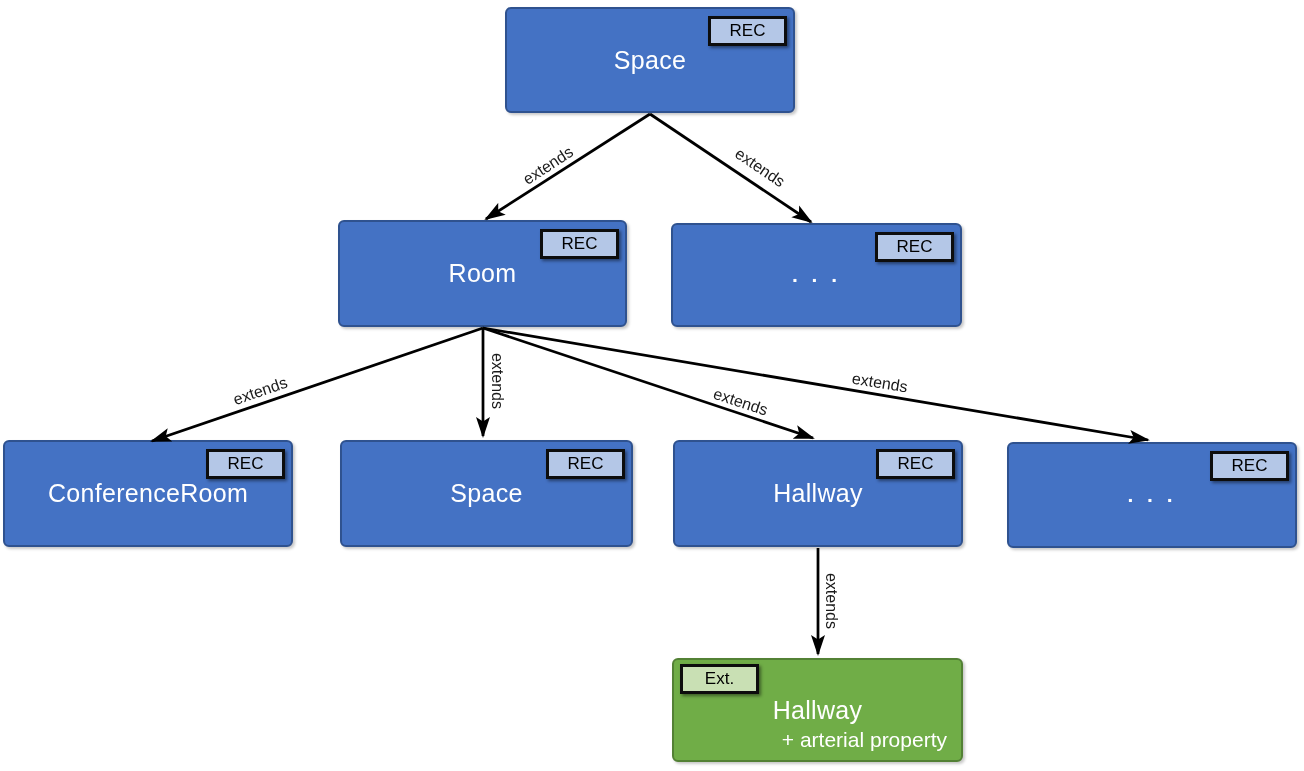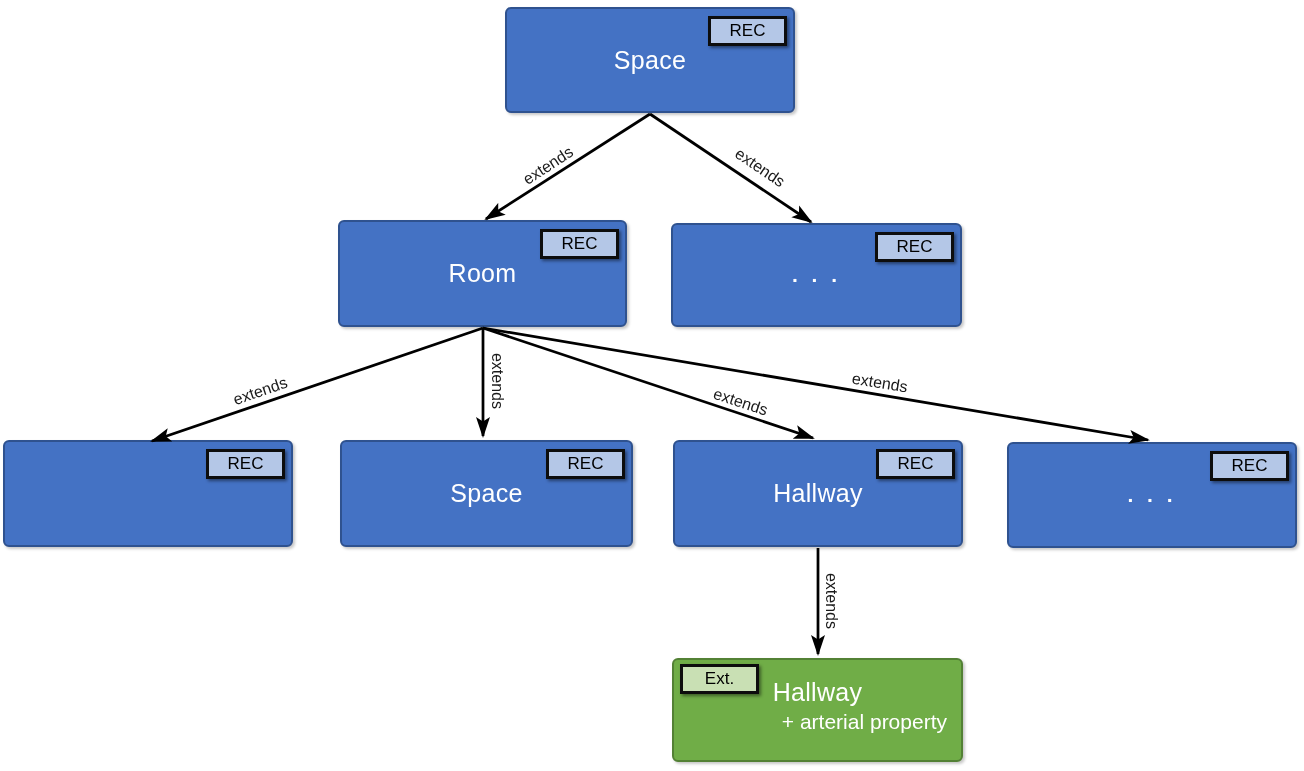--- a/index.html
+++ b/index.html
@@ -15,21 +15,21 @@
   .node {
     position: absolute;
     border-radius: 6px;
     box-sizing: border-box;
     display: flex;
     align-items: center;
     justify-content: center;
     box-shadow: 2px 2px 3px rgba(0,0,0,0.22);
   }
   .node.blue  { background: #4472C4; border: 2px solid #2F528F; }
-  .node.green { background: #70AD47; border: 2px solid #538135; flex-direction: column; padding-bottom: 8px; }
+  .node.green { background: #70AD47; border: 2px solid #538135; flex-direction: column; justify-content: flex-end; padding-bottom: 8px; }
 
   .node-label {
     color: #ffffff;
     font-size: 25px;
     letter-spacing: 0.3px;
     white-space: nowrap;
   }
   .node-label.dots { font-size: 21px; font-weight: bold; letter-spacing: 4px; }
   .node-sublabel {
     color: #ffffff;
@@ -78,20 +78,21 @@
     <span class="node-label">Room</span>
   </div>
 
   <div class="node blue" style="left:671px; top:223px; width:291px; height:104px;">
     <span class="badge rec">REC</span>
     <span class="node-label dots">.  .  .</span>
   </div>
 
   <div class="node blue" style="left:3px; top:440px; width:290px; height:107px;">
     <span class="badge rec">REC</span>
+    <span class="node-label">ConferenceRoom</span>
   </div>
 
   <div class="node blue" style="left:340px; top:440px; width:293px; height:107px;">
     <span class="badge rec">REC</span>
     <span class="node-label">Space</span>
   </div>
 
   <div class="node blue" style="left:673px; top:440px; width:290px; height:107px;">
     <span class="badge rec">REC</span>
     <span class="node-label">Hallway</span>

